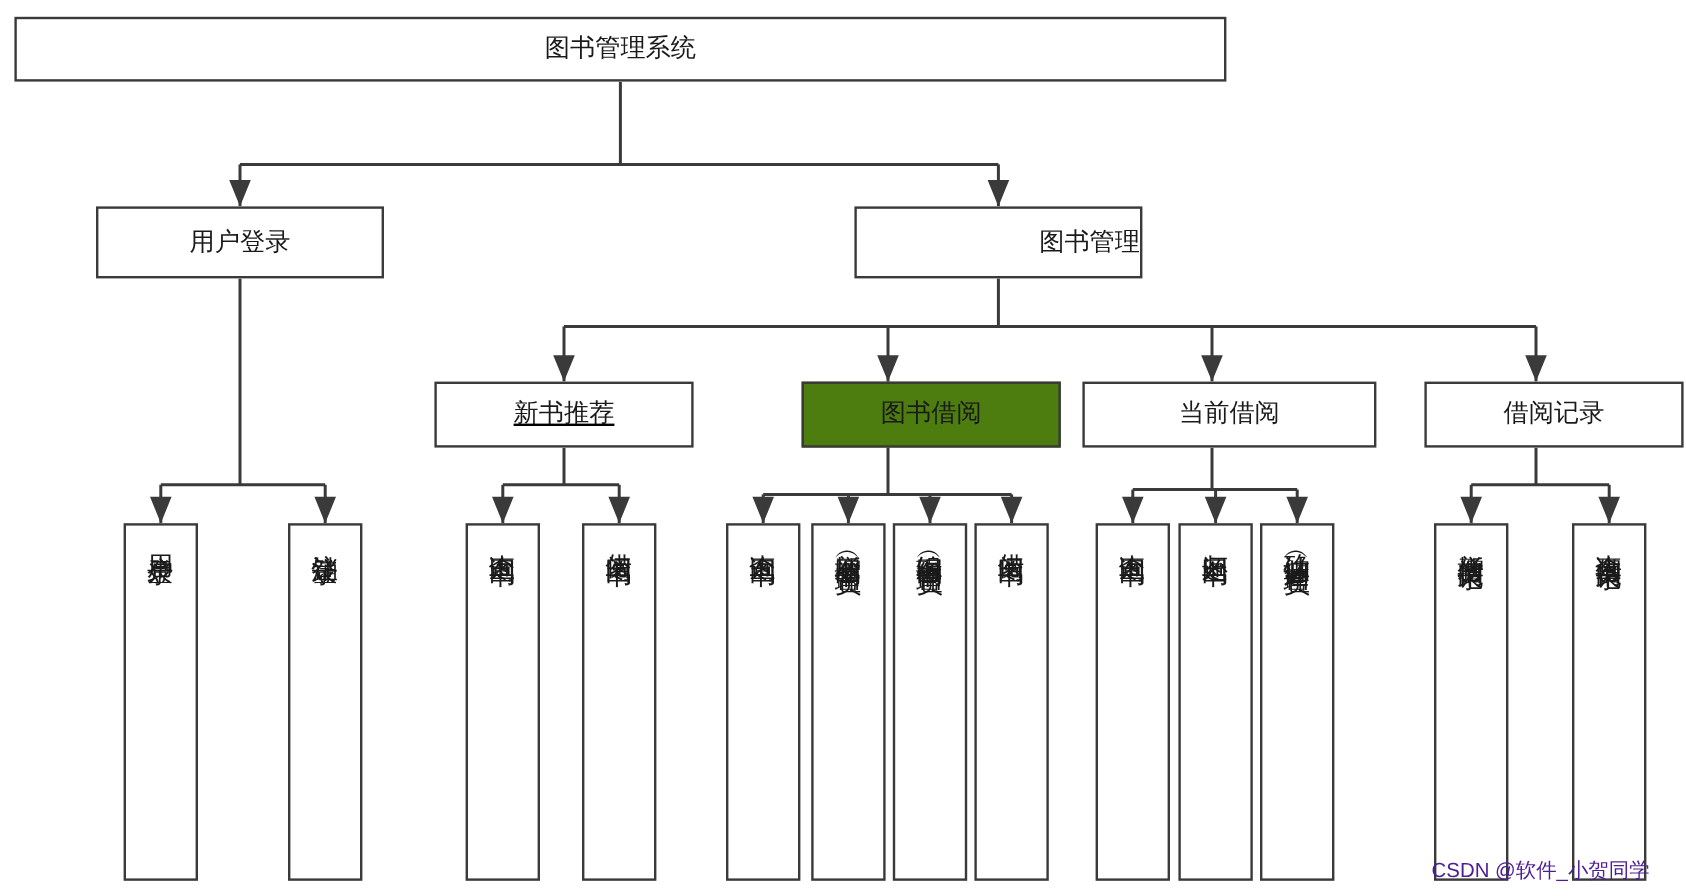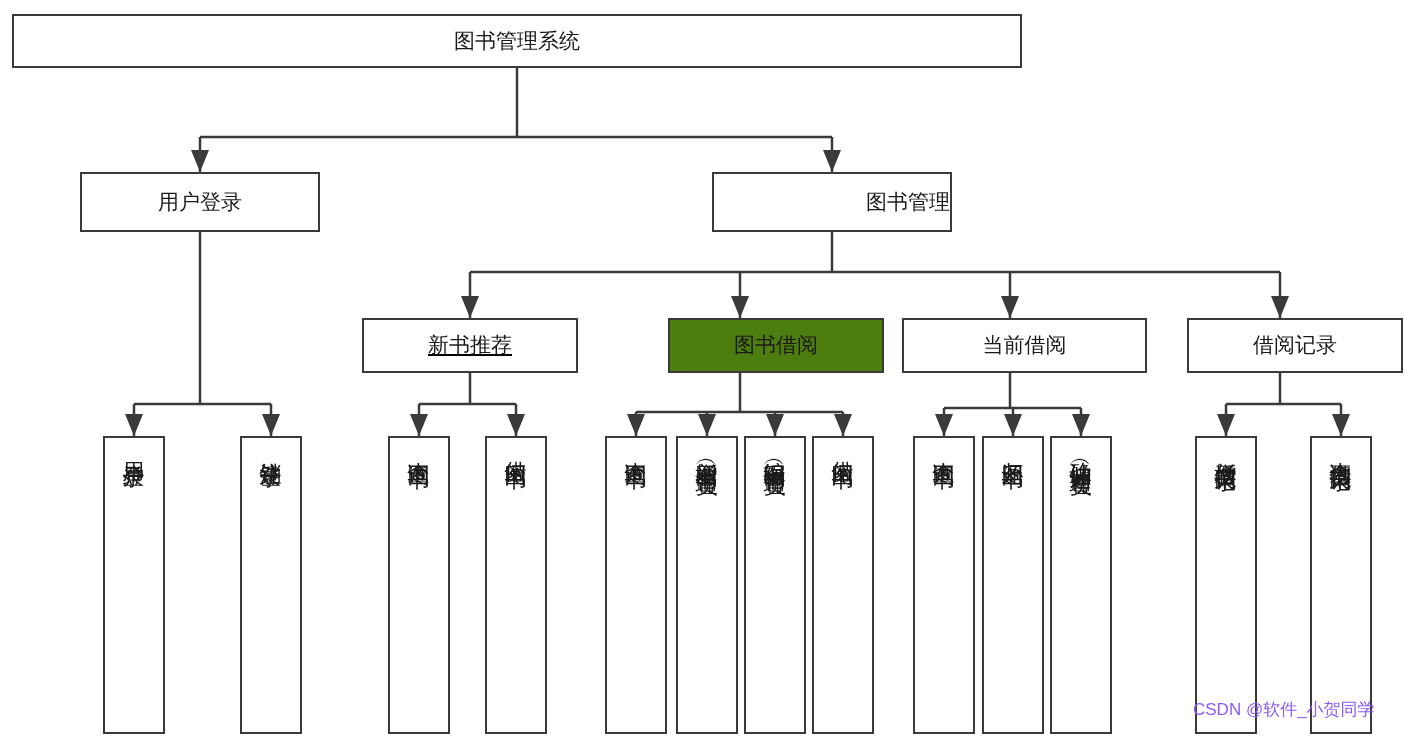--- a/index.html
+++ b/index.html
@@ -49,23 +49,23 @@
   .node.vert .label {
     writing-mode: vertical-rl;
     text-orientation: upright;
     font-size: 22px;
     letter-spacing: 2px;
     line-height: 1.05;
   }
   #watermark {
     position: absolute;
     left: 1193px;
-    top: 698px;
+    top: 714px;
     font-size: 17px;
-    color: #8b5cf6;
+    color: #4c1d95;
     white-space: nowrap;
     font-family: "Liberation Sans", "DejaVu Sans", sans-serif;
   }
 </style>
 </head>
 <body>
 
 <div id="canvas">
   <svg id="edges" width="1405" height="747" viewBox="0 0 1405 747" aria-hidden="true">
       <line x1="517" y1="68" x2="517" y2="137" stroke="#3a3a3a" stroke-width="2.5"></line>

